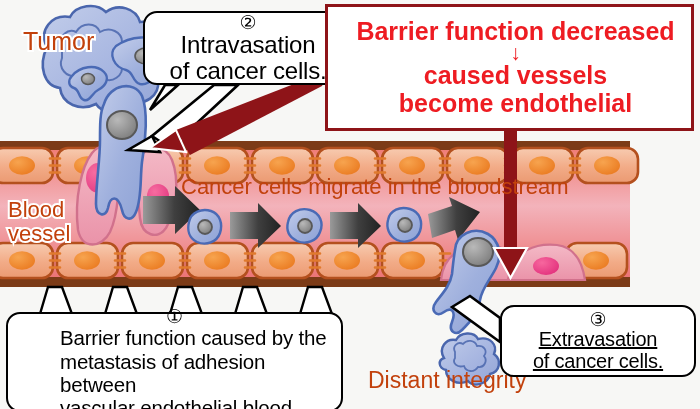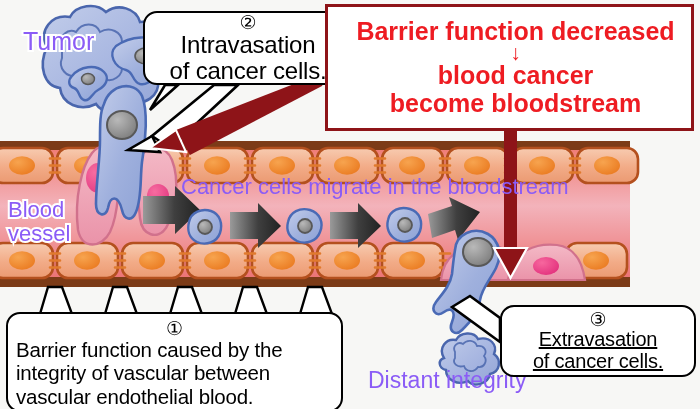--- a/index.html
+++ b/index.html
@@ -22,33 +22,33 @@
 
   #callout2{left:142.5px;top:11px;width:211px;height:74px;}
   #callout2 .ctext{font-size:24px;}
   #callout3{left:500px;top:305px;width:196px;height:72px;}
   #callout3 .ctext{font-size:20px;text-decoration:underline;}
   #callout1{
     left:6px;top:312px;width:337px;height:100px;
     align-items:flex-start;padding:3px 8px 0 8px;
   }
   #callout1 .circnum{align-self:center;}
-  #callout1 .ctext{text-align:left;font-size:20.5px;line-height:1.14;}
+  #callout1 .ctext{text-align:left;font-size:20.5px;line-height:1.14;margin-left:44px;}
 
   #redbox{
     position:absolute;left:325px;top:4px;width:369px;height:127px;
     background:#fff;border:3px solid #8e1418;box-sizing:border-box;
     display:flex;flex-direction:column;align-items:center;justify-content:center;
     color:#ee1c22;font-size:25px;font-weight:bold;line-height:1.1;
     text-align:center;z-index:40;padding-left:12px;
   }
   #redbox .dn{font-size:21px;font-weight:normal;line-height:0.8;}
 
   
-  .lbl{position:absolute;z-index:35;color:#8b5cf6;font-size:22px;line-height:1.08;}
+  .lbl{position:absolute;z-index:35;color:#c2410c;font-size:22px;line-height:1.08;}
   .outlined{
     -webkit-text-stroke:4px #fff;paint-order:stroke fill;
   }
   #tumorLbl{left:23px;top:28px;font-size:25px;}
   #bvLbl{left:8px;top:198px;font-size:22px;}
   #streamLbl{left:181px;top:175px;font-size:22px;}
   #metaLbl{left:368px;top:368px;font-size:23px;}
 </style>
 </head>
 <body>
@@ -295,24 +295,24 @@
 
   <div class="callout" id="callout3">
     <div class="circnum">③</div>
     <div class="ctext">Extravasation</div>
     <div class="ctext">of cancer cells.</div>
   </div>
 
   <div class="callout" id="callout1">
     <div class="circnum">①</div>
     <div class="ctext">Barrier function caused by the</div>
-    <div class="ctext">integrity of vascular between</div>
+    <div class="ctext">metastasis of adhesion between</div>
     <div class="ctext">vascular endothelial blood.</div>
   </div>
 
   <div id="redbox">
     <div>Barrier function decreased</div>
     <div class="dn">↓</div>
-    <div>blood cancer</div>
-    <div>become bloodstream</div>
+    <div>caused vessels</div>
+    <div>become endothelial</div>
   </div>
 
 </div>
 
 </body></html>

